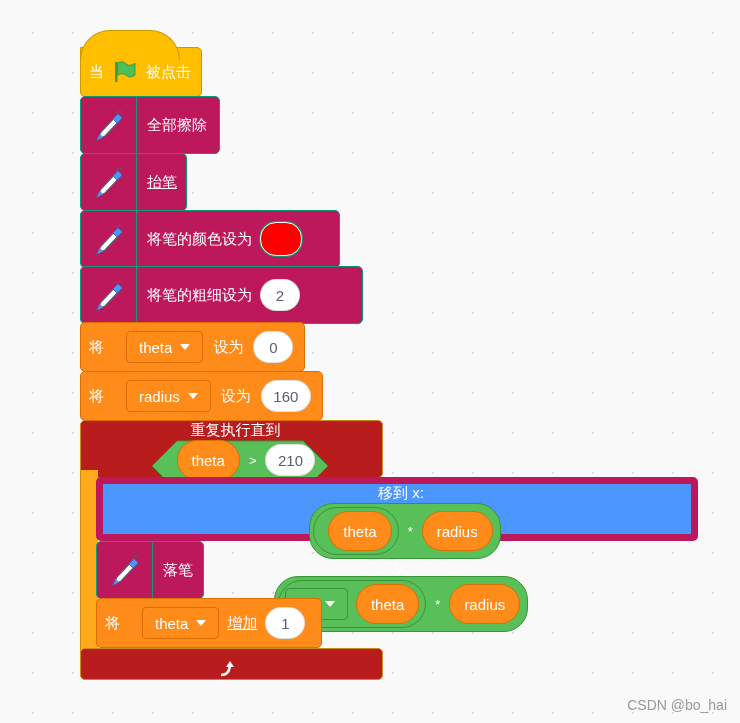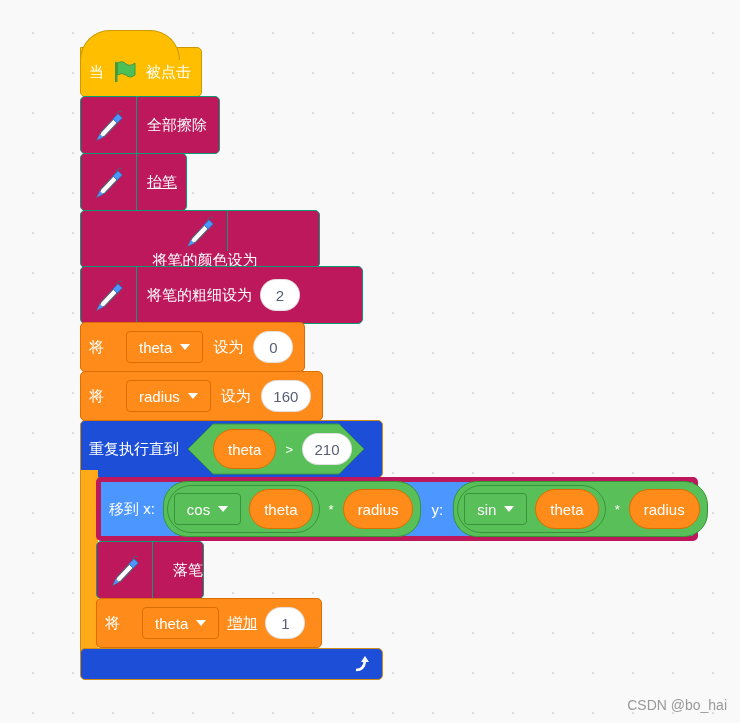--- a/index.html
+++ b/index.html
@@ -4,22 +4,22 @@
 <style>
   html,body{margin:0;padding:0;}
   body{width:740px;height:723px;position:relative;overflow:hidden;
     background-color:#f9f9f9;
     background-image:radial-gradient(circle,#dcdcdc 1px,transparent 1.3px);
     background-size:40px 40px;background-position:13px 13px;
     font-family:"Liberation Sans","DejaVu Sans",sans-serif;}
   .blk{position:absolute;box-sizing:border-box;border-radius:5px;color:#fff;font-size:15px;display:flex;align-items:center;}
   .pen{background:#be185d;border:1px solid #0b9a72;}
   .var{background:#ff8c1a;border:1px solid #db6e00;}
-  .ctl{background:#1d4ed8;border:1px solid #cf8b17;}
-  .mot{background:#4c97ff;border:5px solid #be185d;}
+  .ctl{background:#b91c1c;border:1px solid #cf8b17;flex-direction:column;}
+  .mot{background:#4c97ff;border:7px solid #be185d;flex-direction:column;}
   .evt{background:#ffbf00;border:1px solid #cc9900;}
   .penico{width:56px;height:100%;display:flex;align-items:center;justify-content:center;border-right:1px solid #0b9a72;box-sizing:border-box;}
   .lbl{white-space:nowrap;}
   .num{background:#fff;color:#575e75;border-radius:20px;height:32px;display:inline-flex;align-items:center;justify-content:center;font-size:15px;box-sizing:border-box;border:1px solid rgba(0,0,0,.12);}
   .dd{display:inline-flex;align-items:center;height:32px;border-radius:4px;padding:0 12px;box-sizing:border-box;font-size:15px;}
   .dd.v{background:#ff8c1a;border:1px solid #db6e00;}
   .dd.o{background:#59c059;border:1px solid #389438;}
   .tri{width:0;height:0;border-left:5px solid transparent;border-right:5px solid transparent;border-top:6px solid #fff;margin-left:8px;}
   .rep{background:#ff8c1a;border:1px solid #db6e00;border-radius:20px;height:40px;display:inline-flex;align-items:center;padding:0 14px;box-sizing:border-box;}
   .op{background:#59c059;border:1px solid #389438;border-radius:24px;display:inline-flex;align-items:center;box-sizing:border-box;}
@@ -60,21 +60,21 @@
 
 <div class="blk pen" style="left:80px;top:153px;width:107px;height:58px;z-index:2;">
   <div class="penico">
       <svg width="40" height="40">
         <use href="#pen-sym"></use>
       </svg>
     </div>
   <span class="lbl" style="margin-left:10px;text-decoration:underline;">抬笔</span>
 </div>
 
-<div class="blk pen" style="left:80px;top:210px;width:240px;height:58px;z-index:2;flex-direction:column;">
+<div class="blk pen" style="left:80px;top:210px;width:260px;height:58px;z-index:2;">
   <div class="penico">
       <svg width="40" height="40">
         <use href="#pen-sym"></use>
       </svg>
     </div>
   <span class="lbl" style="margin-left:10px;">将笔的颜色设为</span>
   <span style="display:inline-block;width:40px;height:32px;border-radius:16px;background:#ff0000;border:1px solid #fff;margin-left:8px;box-shadow:0 0 0 1px #0b9a72;"></span>
 </div>
 
 <div class="blk pen" style="left:80px;top:266px;width:283px;height:58px;z-index:2;">
@@ -125,44 +125,40 @@
         <path d="M4 16 Q12 16 13 7" fill="none" stroke="#fff" stroke-width="2.5"></path>
         <polygon points="9,8 13,2 17,8" fill="#fff"></polygon>
       </svg>
   </div>
 </div>
 
 <div class="blk mot" style="left:96px;top:477px;width:602px;height:64px;padding-left:8px;z-index:2;">
   <span class="lbl">移到 x:</span>
   <span class="op" style="margin-left:8px;height:56px;padding:3px;">
     <span class="op" style="height:48px;padding:0 6px;">
-      <span class="dd o">
-          <span>cos</span>
-          <span class="tri"></span>
-        </span>
       <span class="rep" style="margin-left:8px;">theta</span>
     </span>
     <span style="margin:0 9px;font-size:13px;">*</span>
     <span class="rep" style="margin-right:4px;">radius</span>
   </span>
   <span class="lbl" style="margin:0 10px;">y:</span>
   <span class="op" style="height:56px;padding:3px;">
     <span class="op" style="height:48px;padding:0 6px;">
       <span class="dd o">
           <span>sin</span>
           <span class="tri"></span>
         </span>
       <span class="rep" style="margin-left:8px;">theta</span>
     </span>
     <span style="margin:0 9px;font-size:13px;">*</span>
     <span class="rep" style="margin-right:4px;">radius</span>
   </span>
 </div>
 
-<div class="blk pen" style="left:96px;top:541px;width:108px;height:58px;z-index:2;gap:10px;">
+<div class="blk pen" style="left:96px;top:541px;width:108px;height:58px;z-index:2;">
   <div class="penico">
       <svg width="40" height="40">
         <use href="#pen-sym"></use>
       </svg>
     </div>
   <span class="lbl" style="margin-left:10px;">落笔</span>
 </div>
 
 <div class="blk var" style="left:96px;top:598px;width:226px;height:50px;padding-left:8px;z-index:2;">
   <span class="lbl" style="margin-right:22px;">将</span>

